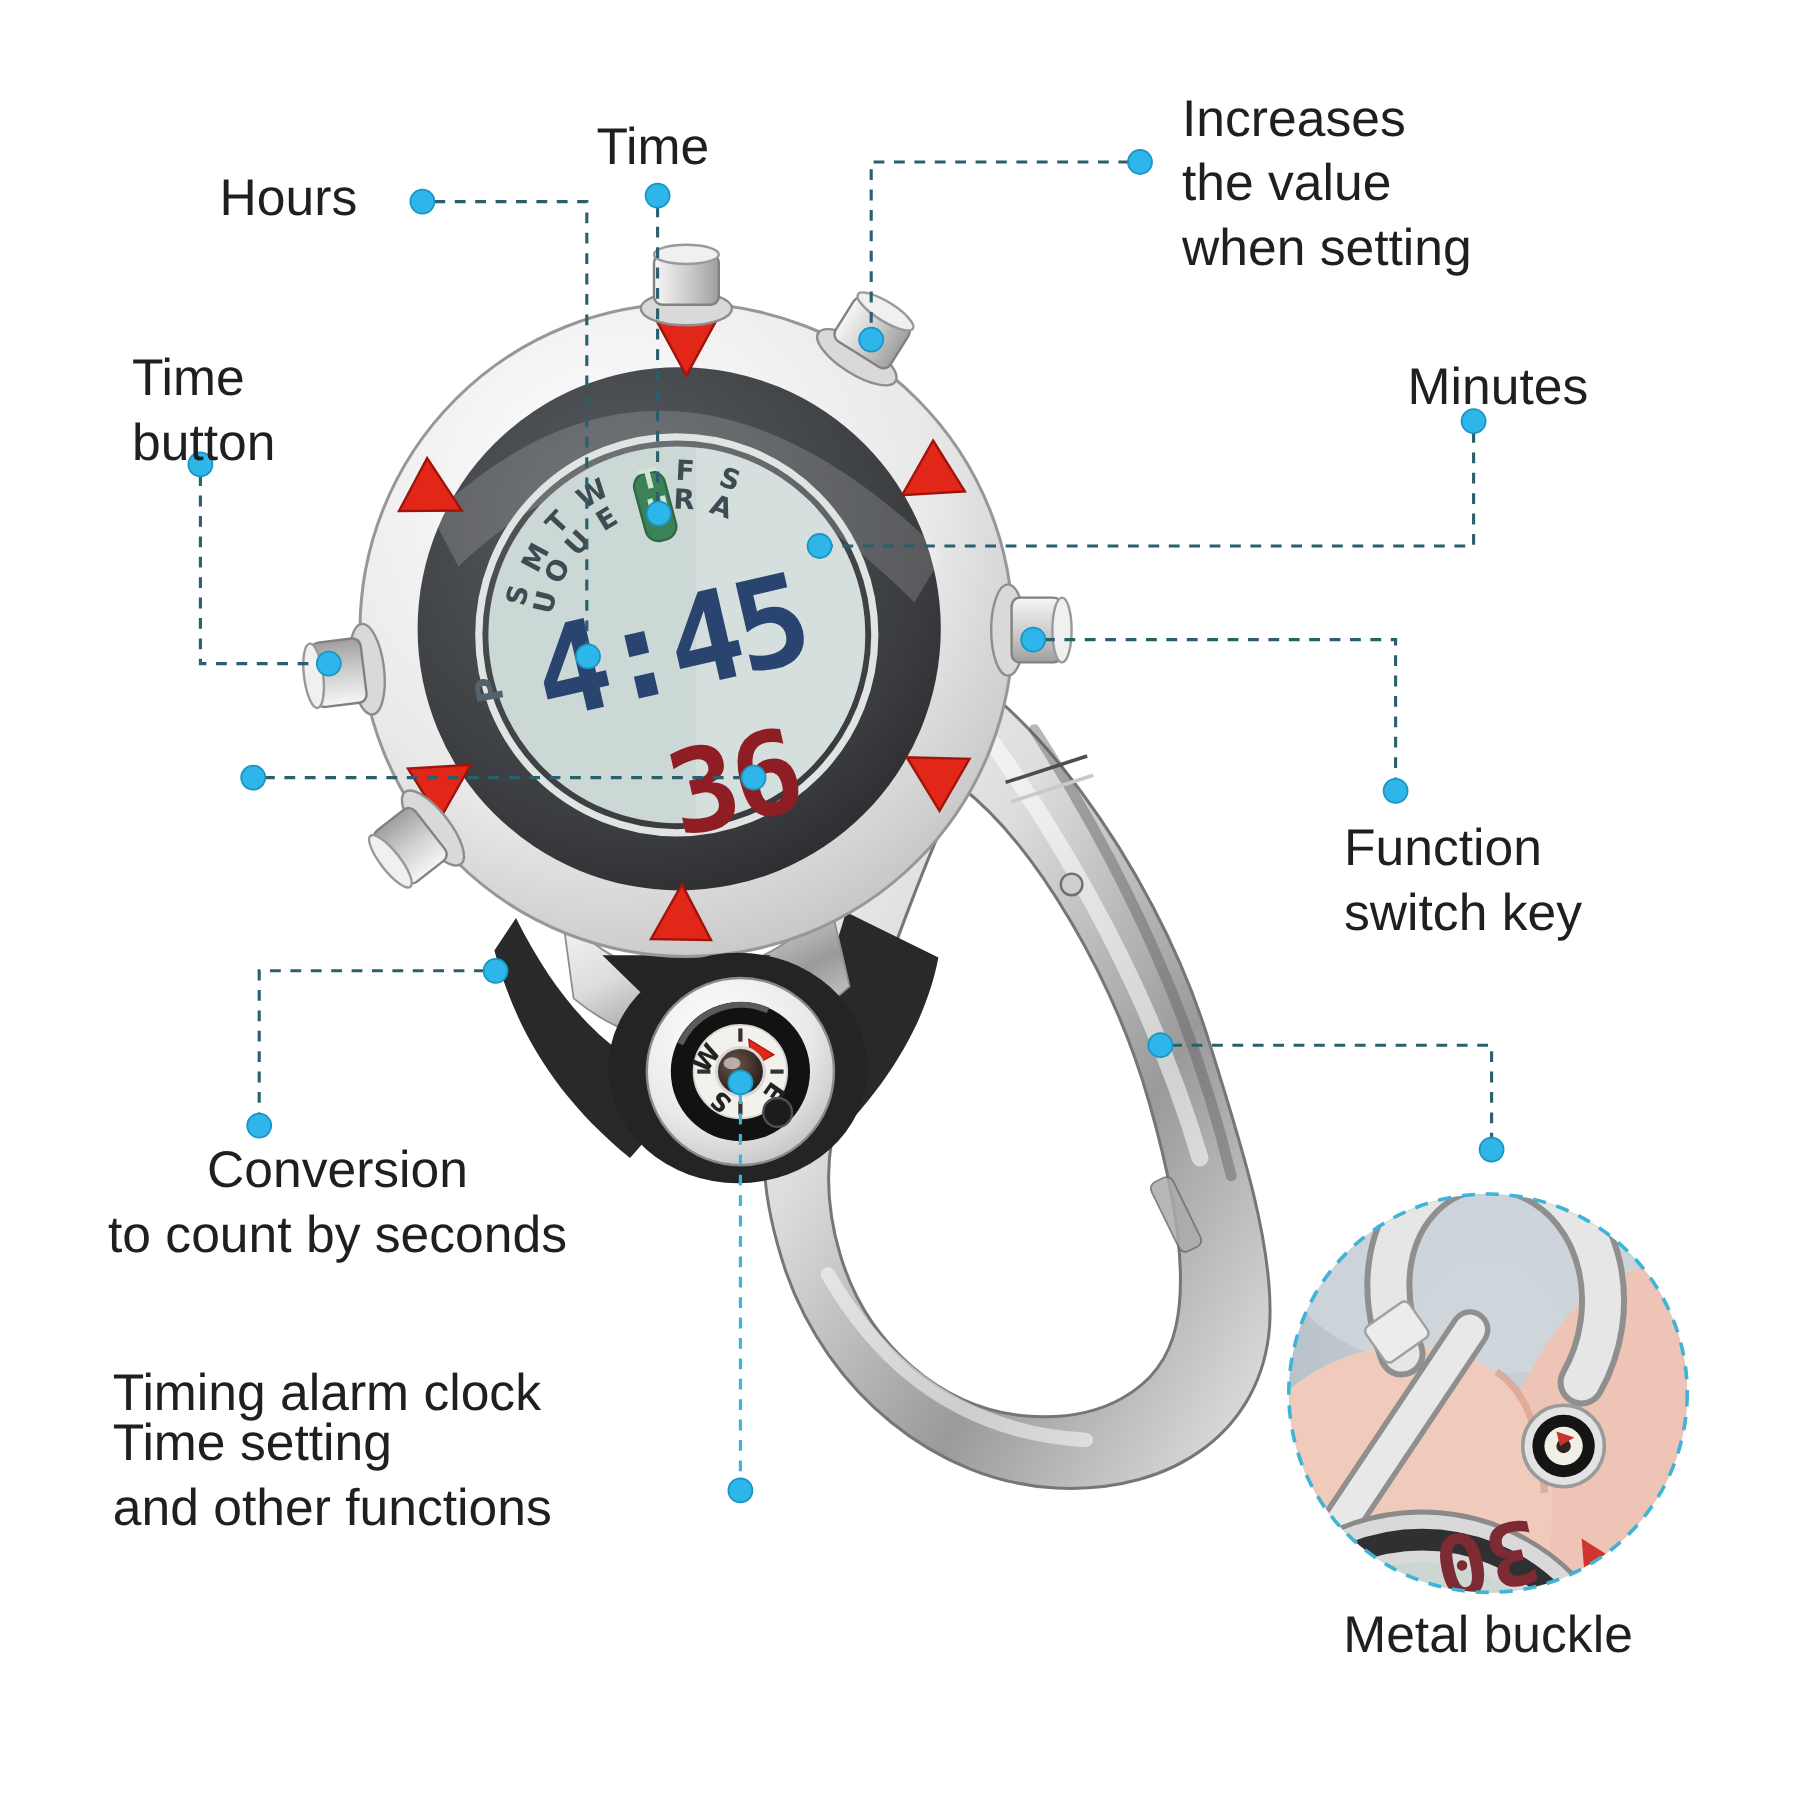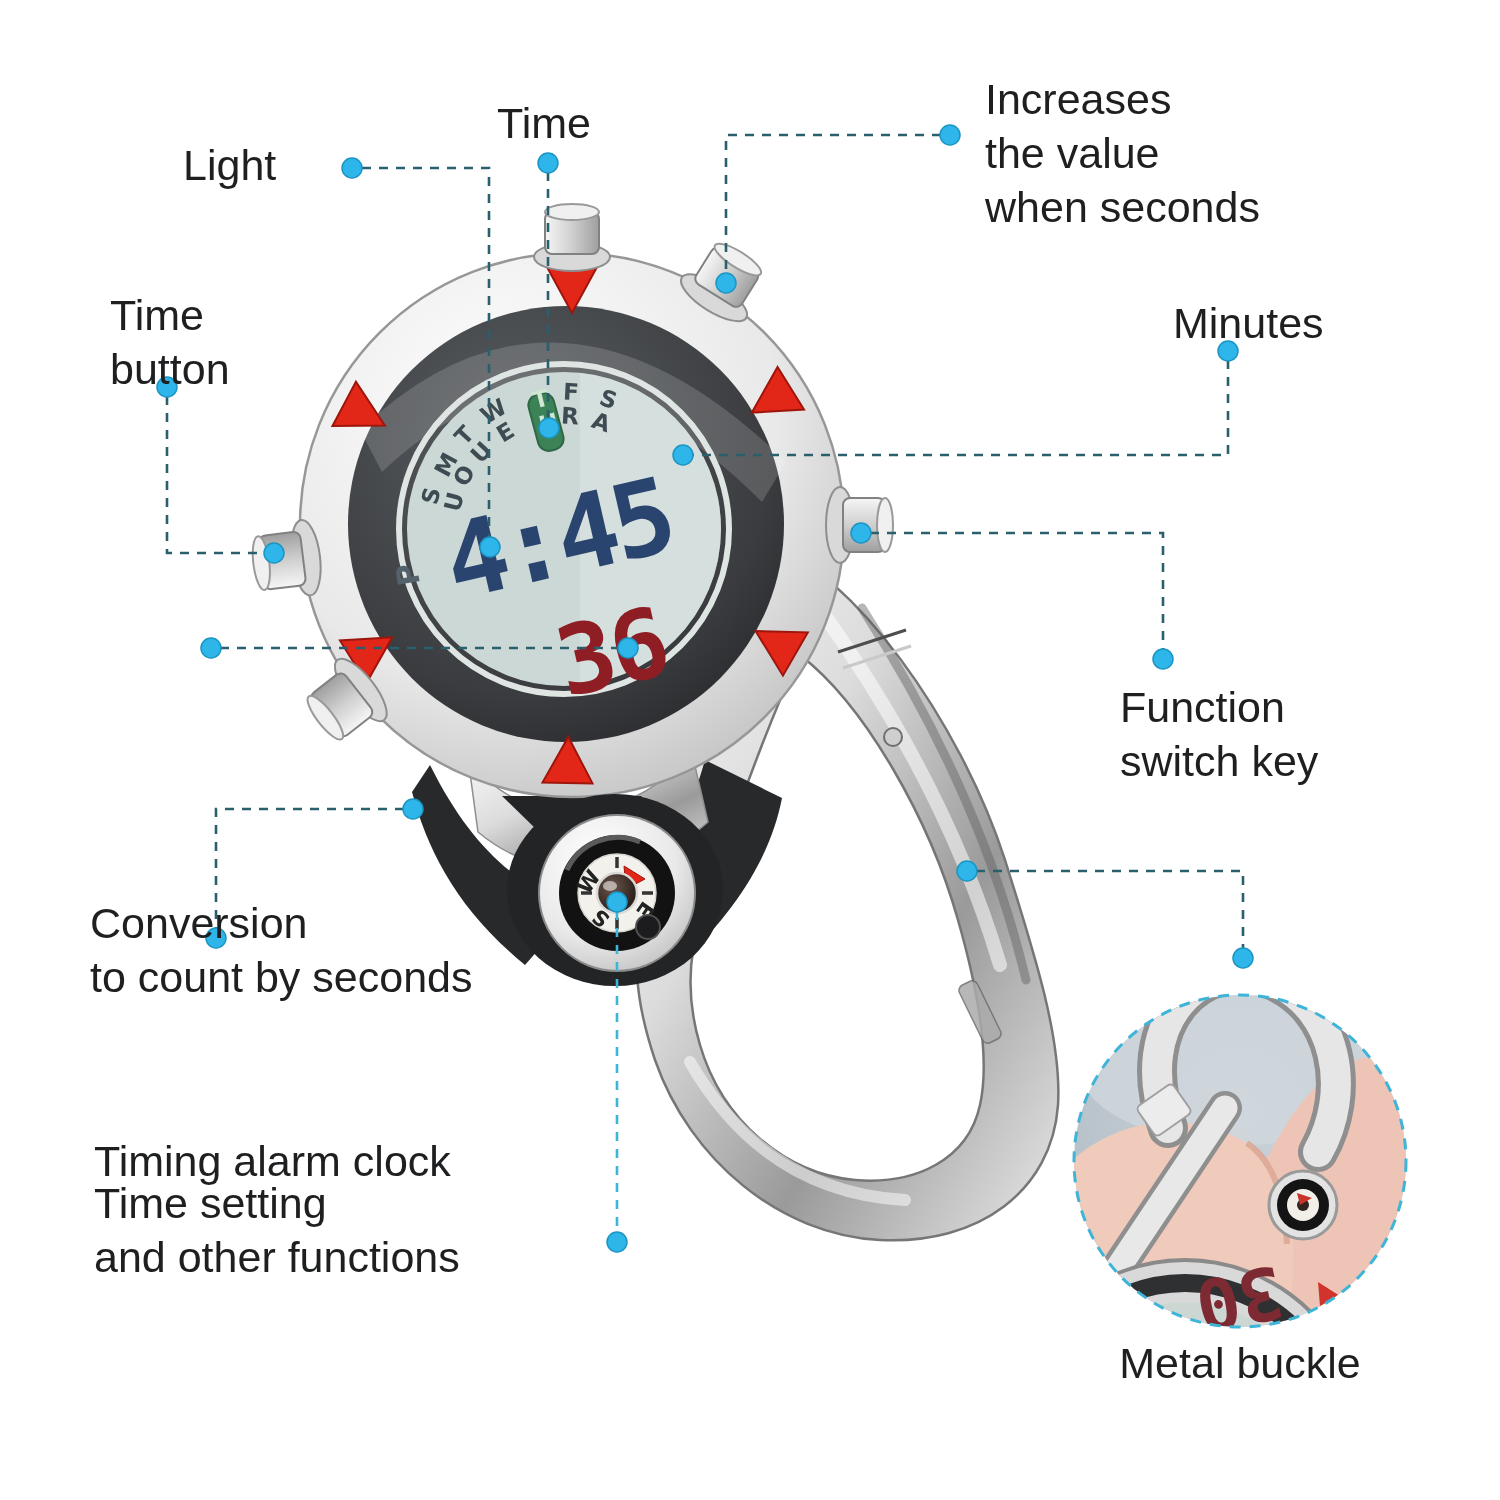--- a/index.html
+++ b/index.html
@@ -229,30 +229,30 @@
     <circle cx="628" cy="648" r="10"></circle>
     <circle cx="216" cy="938" r="10"></circle>
     <circle cx="413" cy="809" r="10"></circle>
     <circle cx="617" cy="1242" r="10"></circle>
     <circle cx="617" cy="902" r="10"></circle>
     <circle cx="1243" cy="958" r="10"></circle>
     <circle cx="967" cy="871" r="10"></circle>
   </g>
 </svg>
 
-<div class="callout" style="left:183px;top:138px;">Light</div>
+<div class="callout" style="left:183px;top:138px;">Hours</div>
 <div class="callout" style="left:497px;top:96px;">Time</div>
 <div class="callout" style="left:985px;top:72px;">Increases
 the value
-when seconds</div>
+when setting</div>
 <div class="callout" style="left:110px;top:288px;">Time
 button</div>
 <div class="callout" style="left:1173px;top:296px;">Minutes</div>
 <div class="callout" style="left:1120px;top:680px;">Function
 switch key</div>
-<div class="callout" style="left:90px;top:896px;">Conversion
+<div class="callout" style="left:90px;top:948px;text-align:center;">Conversion
 to count by seconds</div>
 <div class="callout" style="left:94px;top:1134px;">Timing alarm clock</div>
 <div class="callout" style="left:94px;top:1176px;">Time setting
 and other functions</div>
 <div class="callout center" style="left:1240px;top:1336px;">Metal buckle</div>
 
 </div>
 
 </body></html>

